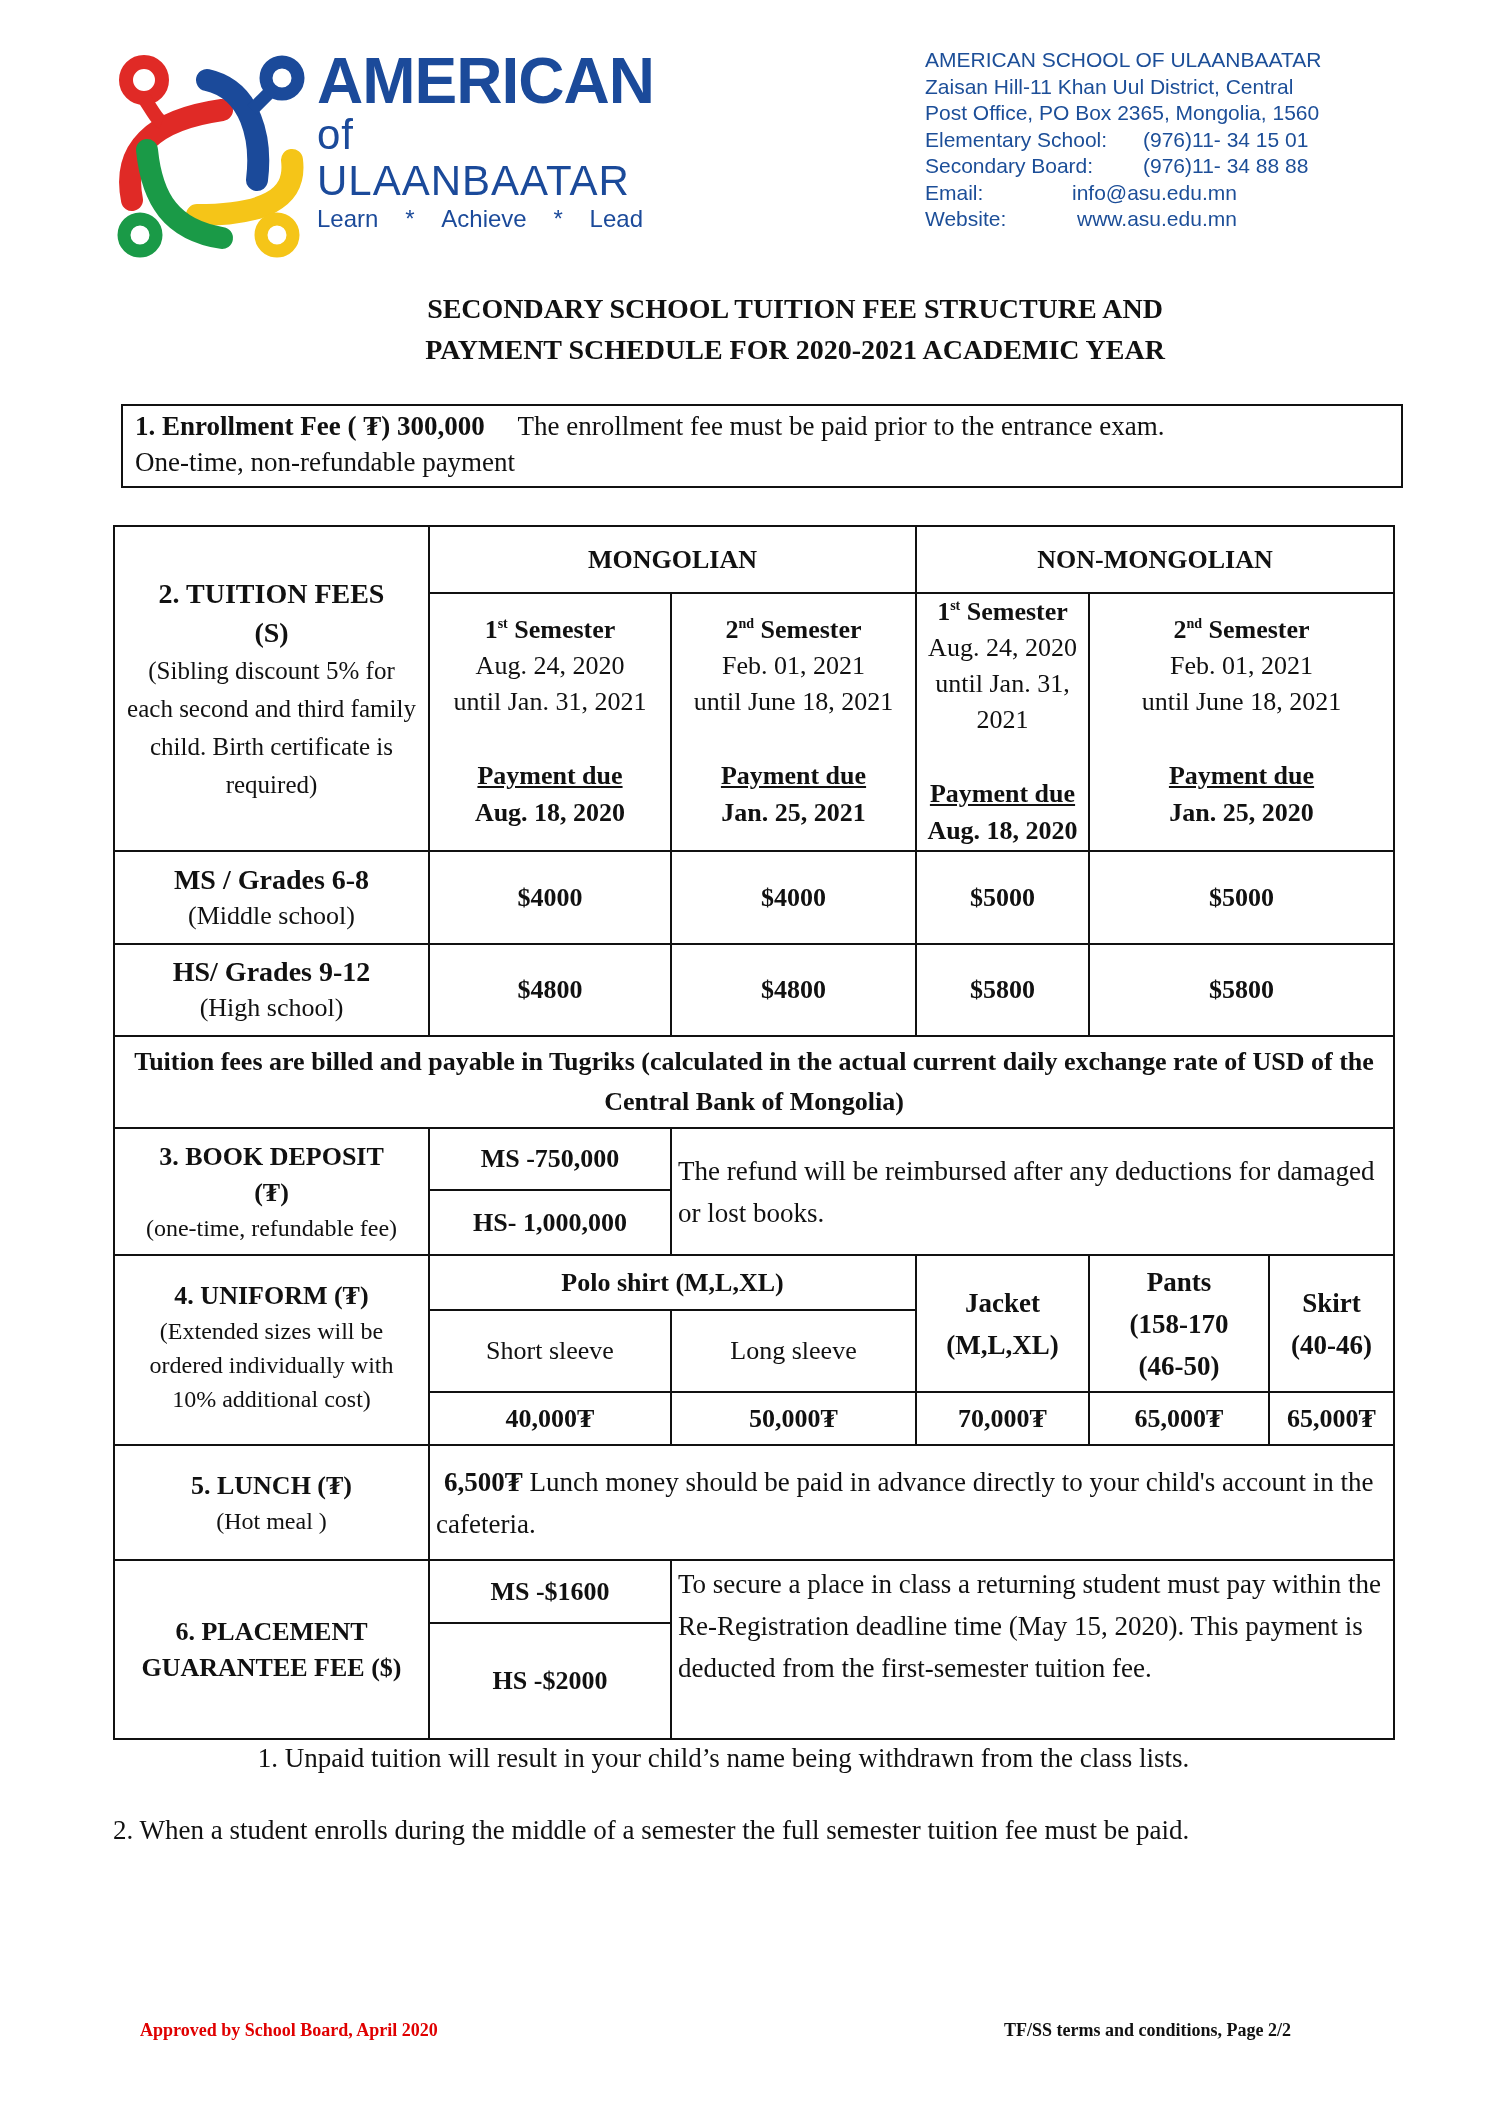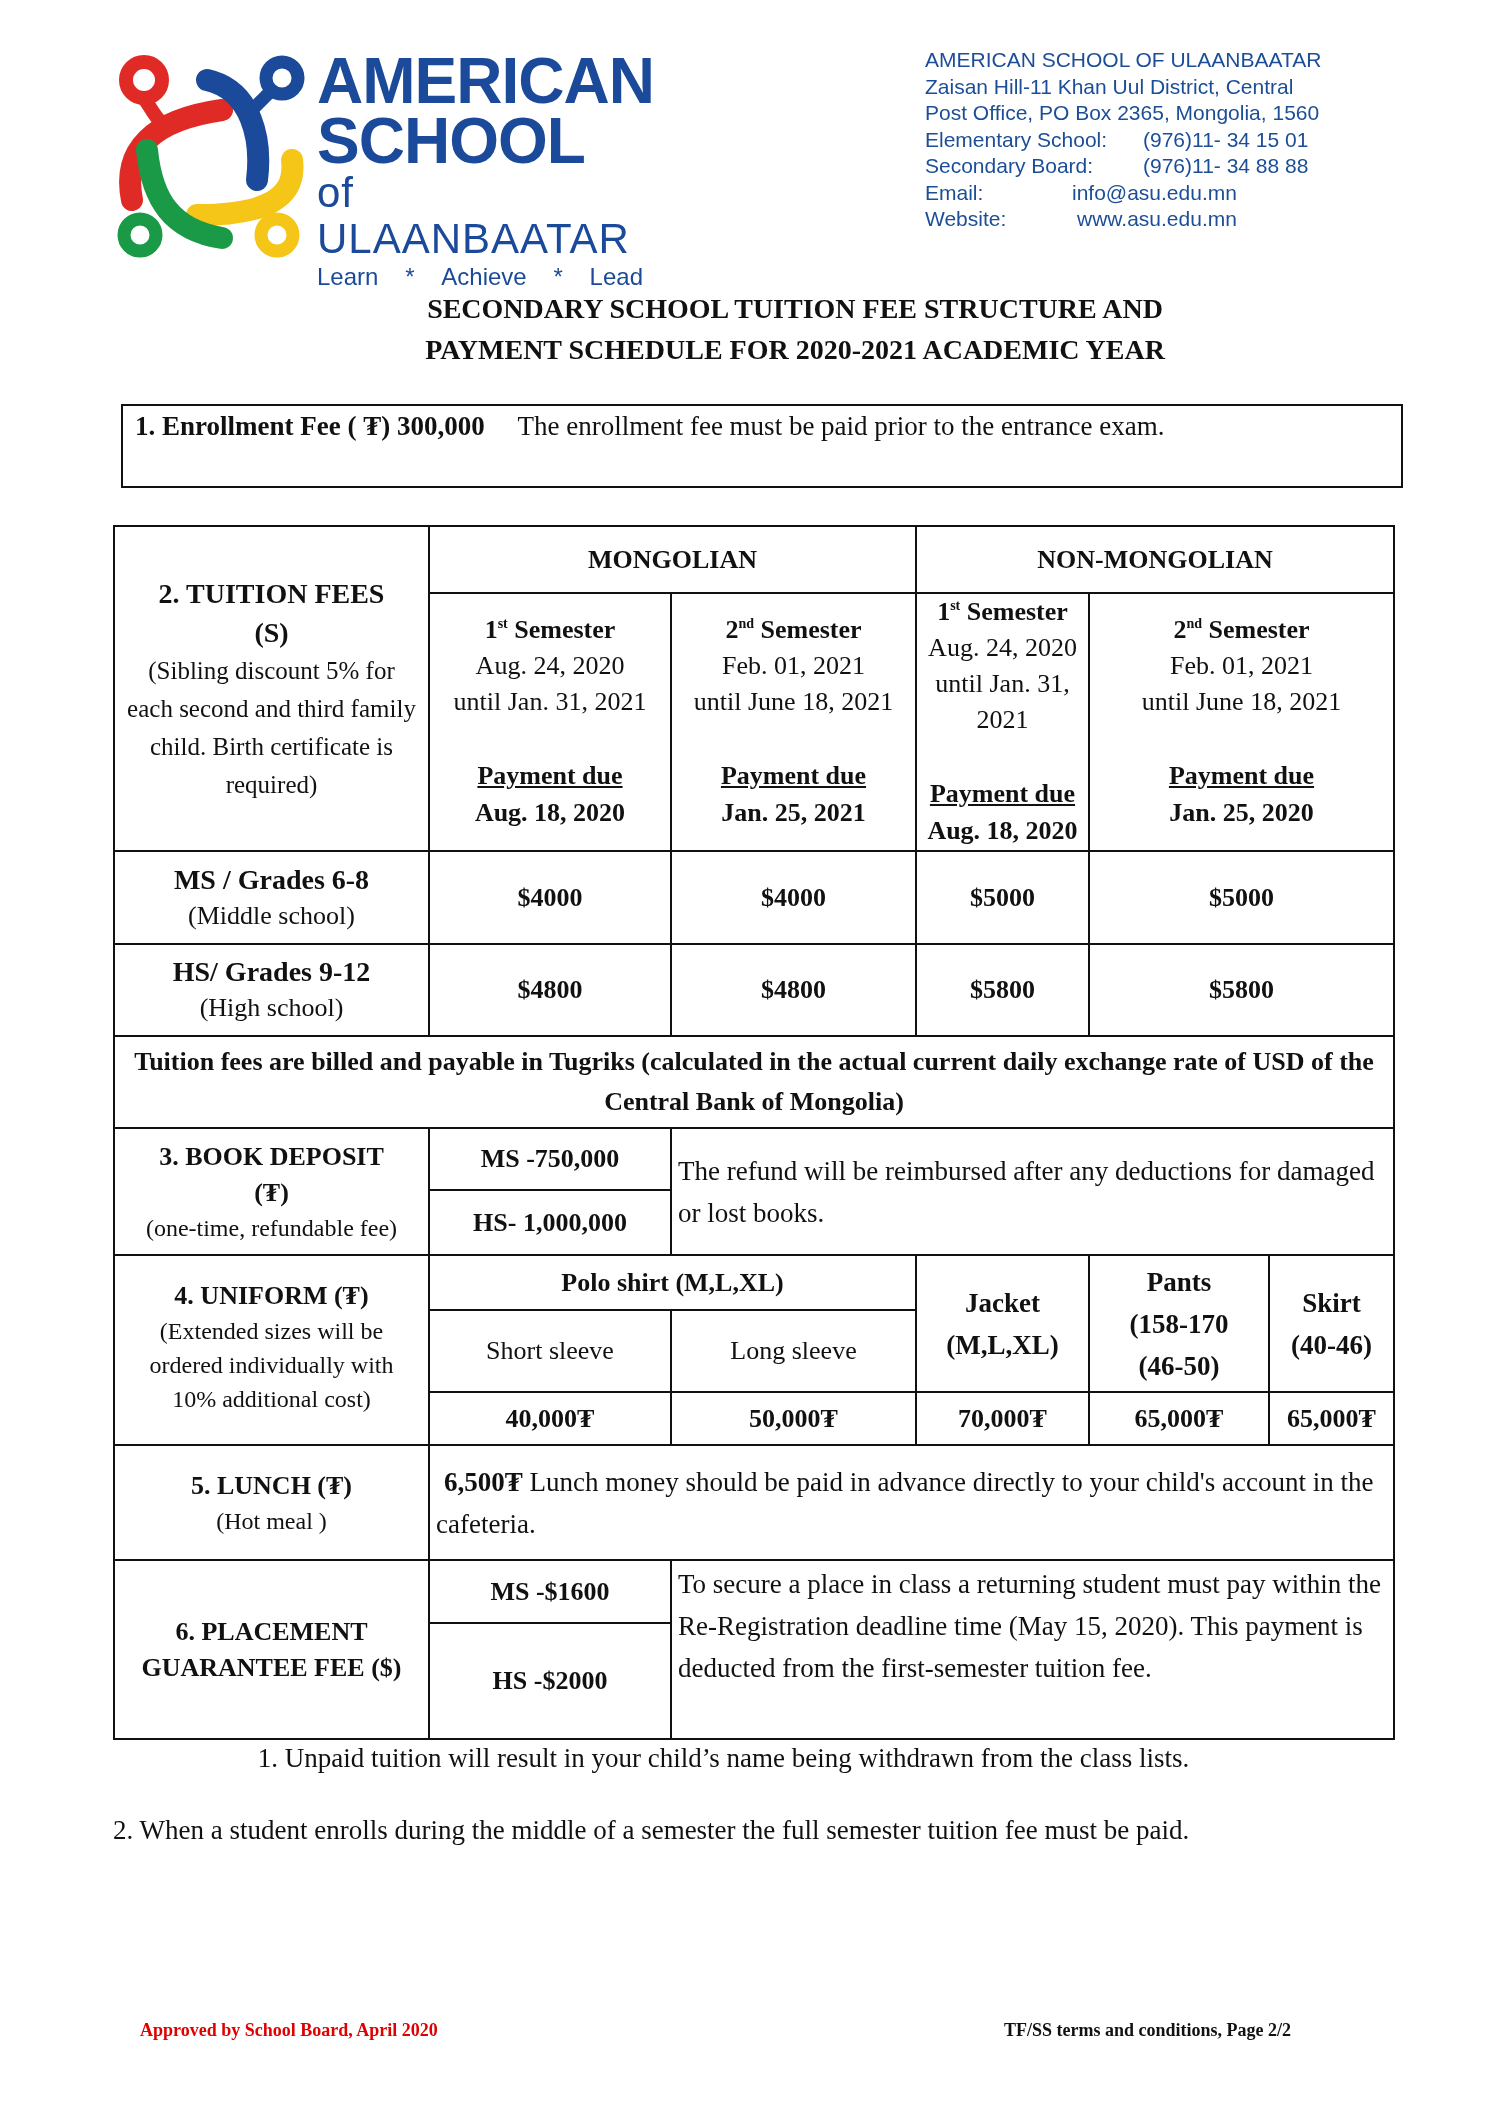--- a/index.html
+++ b/index.html
@@ -49,21 +49,20 @@
     <path d="M160 40 C 150 50, 145 55, 140 60" stroke="#1b4a9a" stroke-width="13" fill="none"></path>
 
     <path d="M180 110 C 185 150, 150 165, 85 165" stroke="#f5c518" stroke-width="22" fill="none" stroke-linecap="round"></path>
     <circle cx="165" cy="185" r="16" stroke="#f5c518" stroke-width="13" fill="none"></circle>
 
     <path d="M35 100 C 40 150, 60 180, 110 188" stroke="#1a9a47" stroke-width="22" fill="none" stroke-linecap="round"></path>
     <circle cx="28" cy="185" r="16" stroke="#1a9a47" stroke-width="13" fill="none"></circle>
   </svg>
   <div class="logo-text">
     <div class="logo-l1">AMERICAN</div>
-    <div class="logo-l2">SCHOOL</div>
     <div class="logo-l3">of ULAANBAATAR</div>
     <div class="logo-l4">
       <span>Learn</span>
       <span>*</span>
       <span>Achieve</span>
       <span>*</span>
       <span>Lead</span>
     </div>
   </div>
 </div>
@@ -93,20 +92,21 @@
 <div class="abs title">
   <div>SECONDARY SCHOOL TUITION FEE STRUCTURE AND</div>
   <div>PAYMENT SCHEDULE FOR 2020-2021 ACADEMIC YEAR</div>
 </div>
 
 <div class="abs enroll">
   <div>
     <b>1. Enrollment Fee ( ₮) 300,000</b>
     <span style="margin-left:26px">The enrollment fee must be paid prior to the entrance exam.</span>
   </div>
+  <div>One-time, non-refundable payment</div>
 </div>
 
 <table class="main">
   <colgroup>
     <col style="width:315px">
       <col style="width:242px">
       <col style="width:245px">
       <col style="width:173px">
       <col style="width:64px">
       <col style="width:56px">

